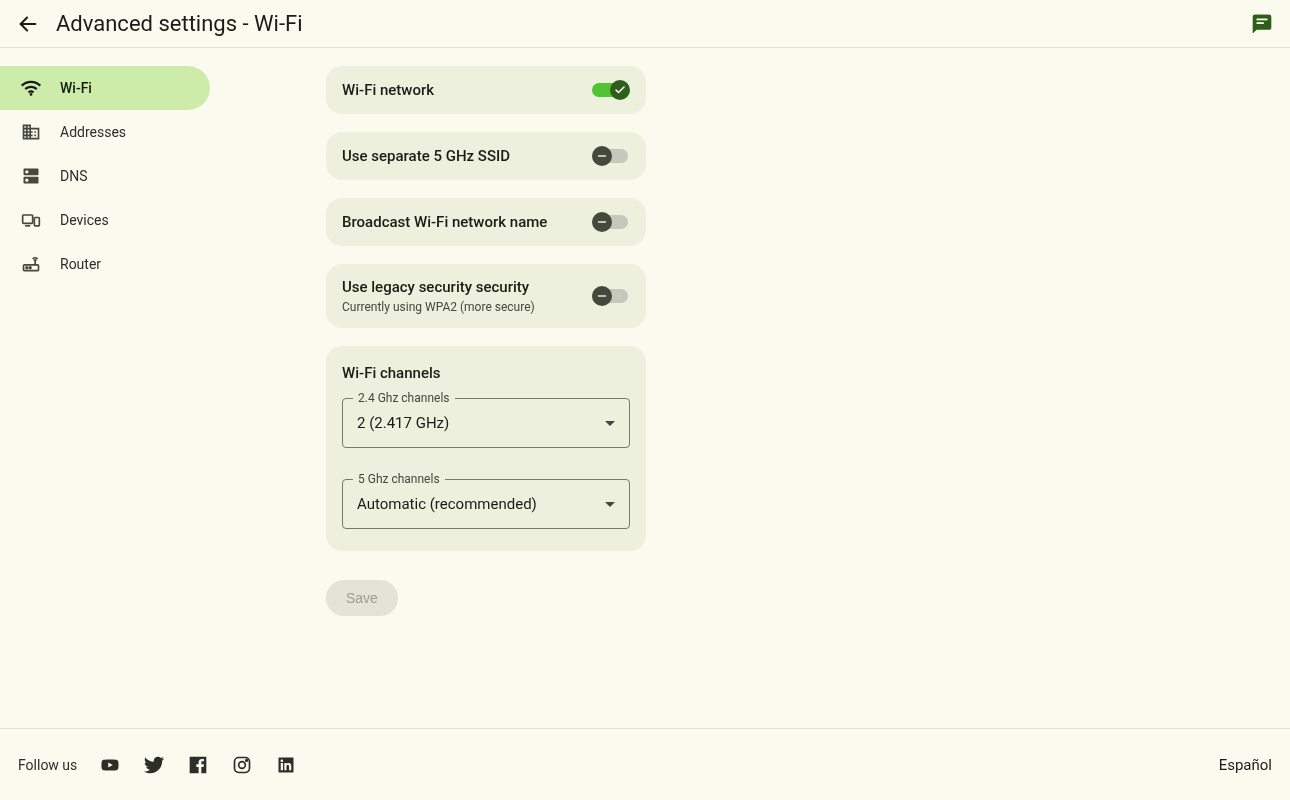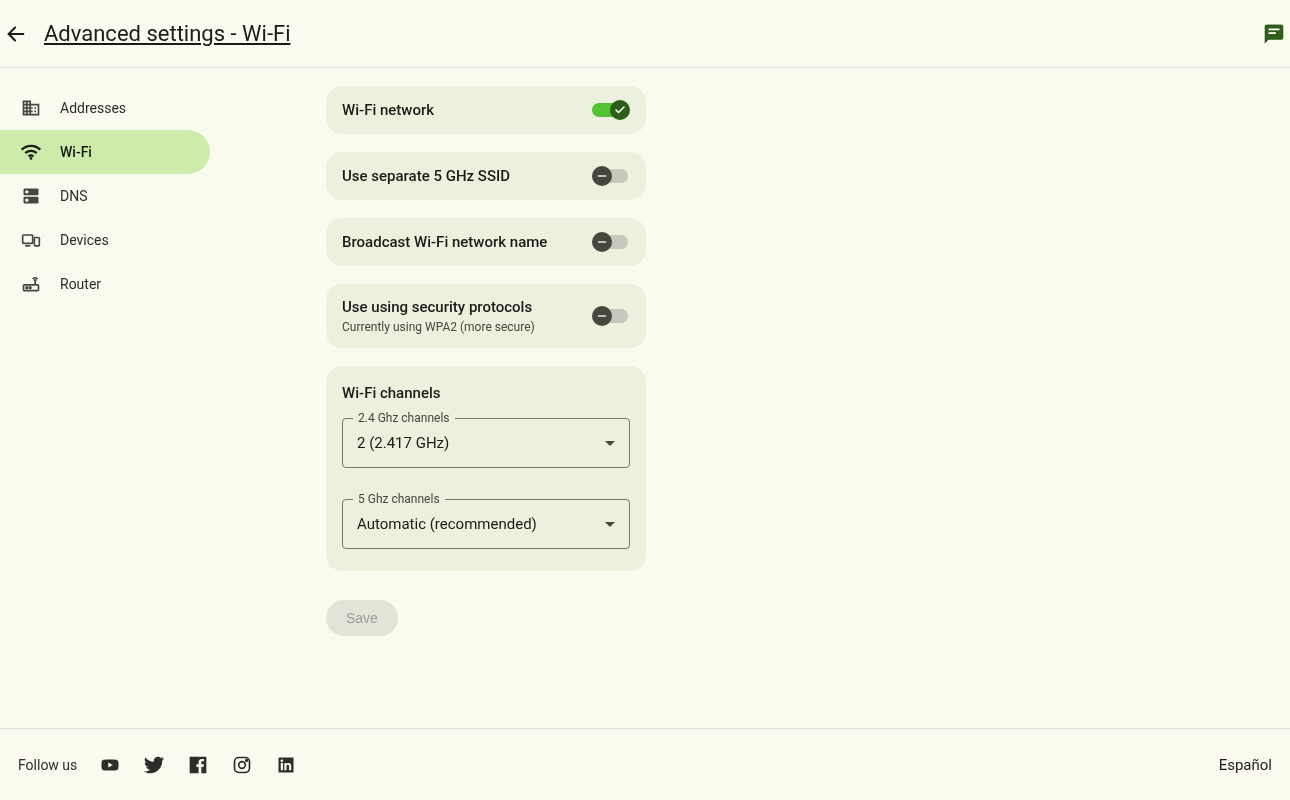--- a/index.html
+++ b/index.html
@@ -21,27 +21,26 @@
     font-family: "Google Sans","Roboto","Helvetica Neue",Arial,sans-serif;
     background: var(--bg);
     color: var(--text);
     width: 1290px;
     min-height: 800px;
     position: relative;
   }
 
   
   .header {
-    height: 68px;
+    height: 48px;
     display: flex;
     align-items: center;
-    padding: 0 4px;
+    padding: 0 16px;
     border-bottom: 1px solid var(--divider);
     justify-content: space-between;
-    text-decoration: underline;
   }
   .header-left { display:flex; align-items:center; gap:16px; }
   .header-title { font-size: 22px; font-weight: 400; }
   .back-btn, .feedback-btn {
     width: 24px; height: 24px; display:flex; align-items:center; justify-content:center;
     cursor:pointer;
   }
 
   
   .body-wrap { display:flex; }
@@ -181,35 +180,35 @@
         <path d="M20 2H4c-1.1 0-2 .9-2 2v18l4-4h14c1.1 0 2-.9 2-2V4c0-1.1-.9-2-2-2zM7 9h10v2H7V9zm6 4H7v-2h6v2zM7 8V6h10v2H7z" fill="#2d5e1a"></path>
         <path d="M20 2H4C2.9 2 2 2.9 2 4v18l4-4h14c1.1 0 2-.9 2-2V4C22 2.9 21.1 2 20 2z" fill="#2d5e1a"></path>
         <rect x="6" y="6" width="12" height="2" fill="#fafaef"></rect>
         <rect x="6" y="10" width="8" height="2" fill="#fafaef"></rect>
       </svg>
   </div>
 </div>
 
 <div class="body-wrap">
   <div class="sidebar">
+    <div class="nav-item active">
+      <span class="nav-icon">
+        <svg width="22" height="22" viewBox="0 0 24 24" fill="#1b1c17">
+            <path d="M12 20.5c.8 0 1.5-.7 1.5-1.5s-.7-1.5-1.5-1.5-1.5.7-1.5 1.5.7 1.5 1.5 1.5zM4.9 12.4l1.8 1.8C8.1 12.8 9.9 12 12 12s3.9.8 5.3 2.2l1.8-1.8C17.3 10.6 14.8 9.5 12 9.5s-5.3 1.1-7.1 2.9zM1 8.5l1.8 1.8C5.1 8 8.4 6.5 12 6.5s6.9 1.5 9.2 3.8L23 8.5C20.2 5.7 16.3 4 12 4S3.8 5.7 1 8.5zM8.5 16l1.6 1.6c.5-.5 1.1-.8 1.9-.8s1.4.3 1.9.8L15.5 16c-.9-.9-2.1-1.5-3.5-1.5S9.4 15.1 8.5 16z"></path>
+          </svg>
+      </span>
+      <span>Wi-Fi</span>
+    </div>
     <div class="nav-item">
       <span class="nav-icon">
         <svg width="20" height="20" viewBox="0 0 24 24" fill="#44483d">
             <path d="M12 7V3H2v18h20V7H12zM6 19H4v-2h2v2zm0-4H4v-2h2v2zm0-4H4V9h2v2zm0-4H4V5h2v2zm4 12H8v-2h2v2zm0-4H8v-2h2v2zm0-4H8V9h2v2zm0-4H8V5h2v2zm10 12h-8v-2h2v-2h-2v-2h2v-2h-2V9h8v10zm-2-8h-2v2h2v-2zm0 4h-2v2h2v-2z"></path>
           </svg>
       </span>
       <span>Addresses</span>
-    </div>
-    <div class="nav-item active">
-      <span class="nav-icon">
-        <svg width="22" height="22" viewBox="0 0 24 24" fill="#1b1c17">
-            <path d="M12 20.5c.8 0 1.5-.7 1.5-1.5s-.7-1.5-1.5-1.5-1.5.7-1.5 1.5.7 1.5 1.5 1.5zM4.9 12.4l1.8 1.8C8.1 12.8 9.9 12 12 12s3.9.8 5.3 2.2l1.8-1.8C17.3 10.6 14.8 9.5 12 9.5s-5.3 1.1-7.1 2.9zM1 8.5l1.8 1.8C5.1 8 8.4 6.5 12 6.5s6.9 1.5 9.2 3.8L23 8.5C20.2 5.7 16.3 4 12 4S3.8 5.7 1 8.5zM8.5 16l1.6 1.6c.5-.5 1.1-.8 1.9-.8s1.4.3 1.9.8L15.5 16c-.9-.9-2.1-1.5-3.5-1.5S9.4 15.1 8.5 16z"></path>
-          </svg>
-      </span>
-      <span>Wi-Fi</span>
     </div>
     <div class="nav-item">
       <span class="nav-icon">
         <svg width="20" height="20" viewBox="0 0 24 24" fill="#44483d">
             <path d="M20 13H4c-.55 0-1 .45-1 1v6c0 .55.45 1 1 1h16c.55 0 1-.45 1-1v-6c0-.55-.45-1-1-1zM7 19c-1.1 0-2-.9-2-2s.9-2 2-2 2 .9 2 2-.9 2-2 2zM20 3H4c-.55 0-1 .45-1 1v6c0 .55.45 1 1 1h16c.55 0 1-.45 1-1V4c0-.55-.45-1-1-1zM7 9c-1.1 0-2-.9-2-2s.9-2 2-2 2 .9 2 2-.9 2-2 2z"></path>
           </svg>
       </span>
       <span>DNS</span>
     </div>
     <div class="nav-item">
@@ -279,21 +278,21 @@
               </svg>
           </div>
         </div>
       </div>
     </div>
 
     
     <div class="card">
       <div class="card-row">
         <div>
-          <div class="card-label">Use using security protocols</div>
+          <div class="card-label">Use legacy security security</div>
           <div class="card-sub">Currently using WPA2 (more secure)</div>
         </div>
         <div class="toggle">
           <div class="toggle-track"></div>
           <div class="toggle-knob">
             <svg width="12" height="12" viewBox="0 0 24 24" stroke="#e7ece0" stroke-width="3" stroke-linecap="round">
                 <line x1="5" y1="12" x2="19" y2="12"></line>
               </svg>
           </div>
         </div>

